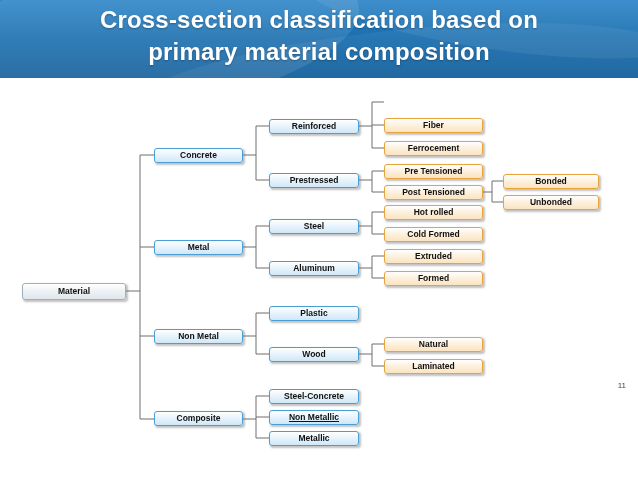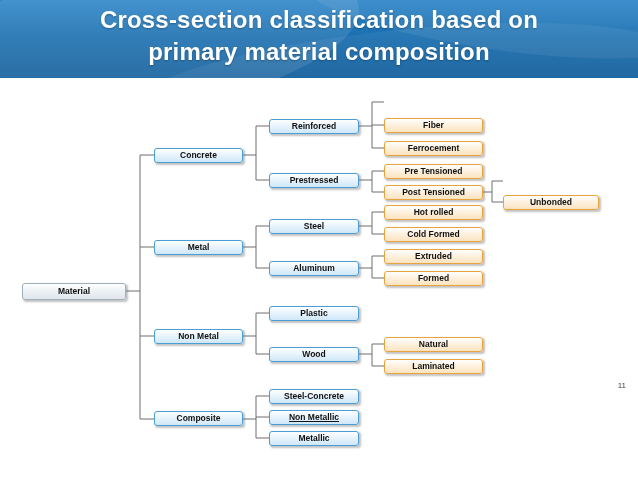--- a/index.html
+++ b/index.html
@@ -208,17 +208,18 @@
       <div class="node orange" style="left: 384px; top: 40px; width: 99px; height: 15px; text-align: right;">Fiber</div>
       <div class="node orange" style="left: 384px; top: 63px; width: 99px; height: 15px;">Ferrocement</div>
       <div class="node orange" style="left: 384px; top: 86px; width: 99px; height: 15px;">Pre Tensioned</div>
       <div class="node orange" style="left: 384px; top: 107px; width: 99px; height: 15px;">Post Tensioned</div>
       <div class="node orange" style="left: 384px; top: 127px; width: 99px; height: 15px;">Hot rolled</div>
       <div class="node orange" style="left: 384px; top: 149px; width: 99px; height: 15px;">Cold Formed</div>
       <div class="node orange" style="left: 384px; top: 171px; width: 99px; height: 15px;">Extruded</div>
       <div class="node orange" style="left: 384px; top: 193px; width: 99px; height: 15px;">Formed</div>
       <div class="node orange" style="left: 384px; top: 259px; width: 99px; height: 15px;">Natural</div>
       <div class="node orange" style="left: 384px; top: 281px; width: 99px; height: 15px;">Laminated</div>
+      <div class="node orange" style="left: 503px; top: 96px; width: 96px; height: 15px;">Bonded</div>
       <div class="node orange" style="left: 503px; top: 117px; width: 96px; height: 15px;">Unbonded</div>
     </div>
 
   <div class="page-number">11</div>
 </div>
 
 </body></html>

